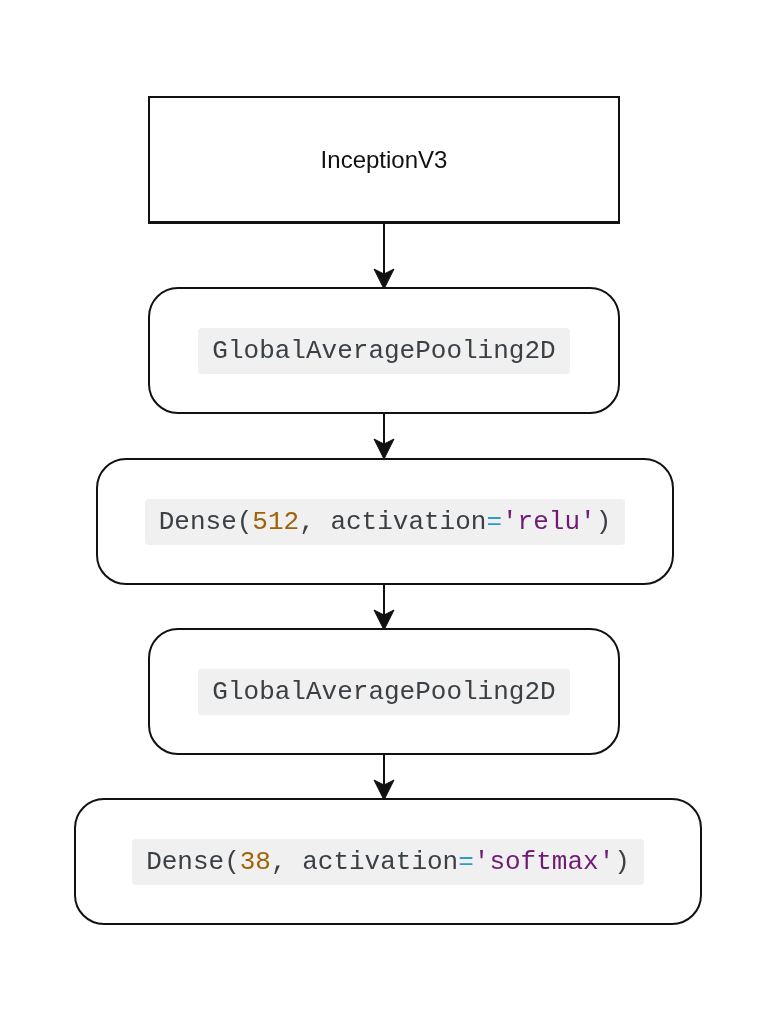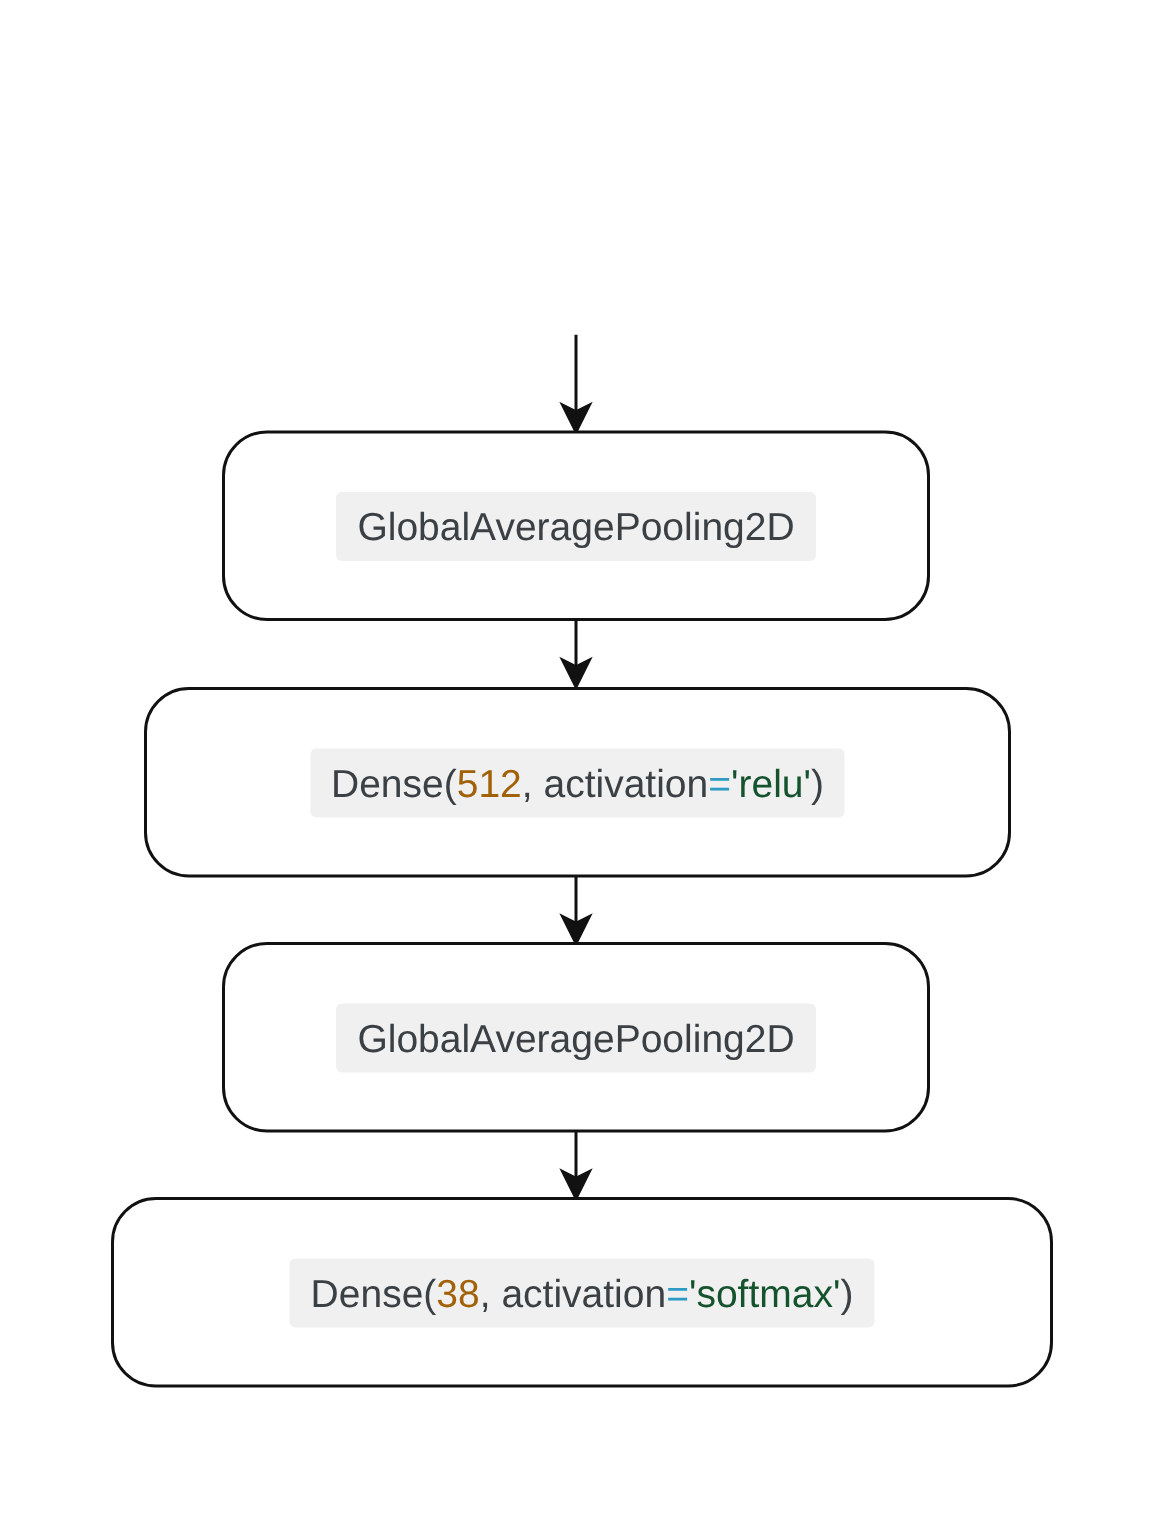--- a/index.html
+++ b/index.html
@@ -42,31 +42,31 @@
     font-size: 24px;
     color: #111111;
     white-space: pre;
   }
 
   .code-label {
     display: inline-block;
     background: #f0f0f1;
     border-radius: 4px;
     padding: 10px 14px;
-    font-family: Liberation Sans, sans-serif;
+    font-family: Liberation Mono, monospace;
     font-size: 26px;
     line-height: 26px;
     color: #3b4045;
     white-space: pre;
   }
   .code-label span { white-space: pre; }
   .tk-def { color: #3b4045; }
   .tk-num { color: #a16207; }
   .tk-op  { color: #2e9bc5; }
-  .tk-str { color: #14532d; text-align: right; }
+  .tk-str { color: #701a75; text-align: right; }
 
   .arrow {
     position: absolute;
     left: 372px;
     display: block;
   }
   .a0 { top: 223px; }
   .a1 { top: 413px; }
   .a2 { top: 584px; }
   .a3 { top: 754px; }
@@ -78,20 +78,23 @@
     fill: #111111;
     stroke: #111111;
     stroke-width: 1;
   }
 </style>
 </head>
 <body>
 
 <div class="canvas">
 
+  <div class="node rect n0">
+    <span class="plain-label">InceptionV3</span>
+  </div>
 
   <svg class="arrow a0" width="24" height="66" viewBox="0 0 24 66" aria-hidden="true">
     <line x1="12" y1="0" x2="12" y2="53"></line>
     <polygon points="2,46 12,51 22,46 12,66"></polygon>
   </svg>
 
   <div class="node round n1">
     <code class="code-label"><span class="tk-def">GlobalAveragePooling2D</span></code>
   </div>
 

